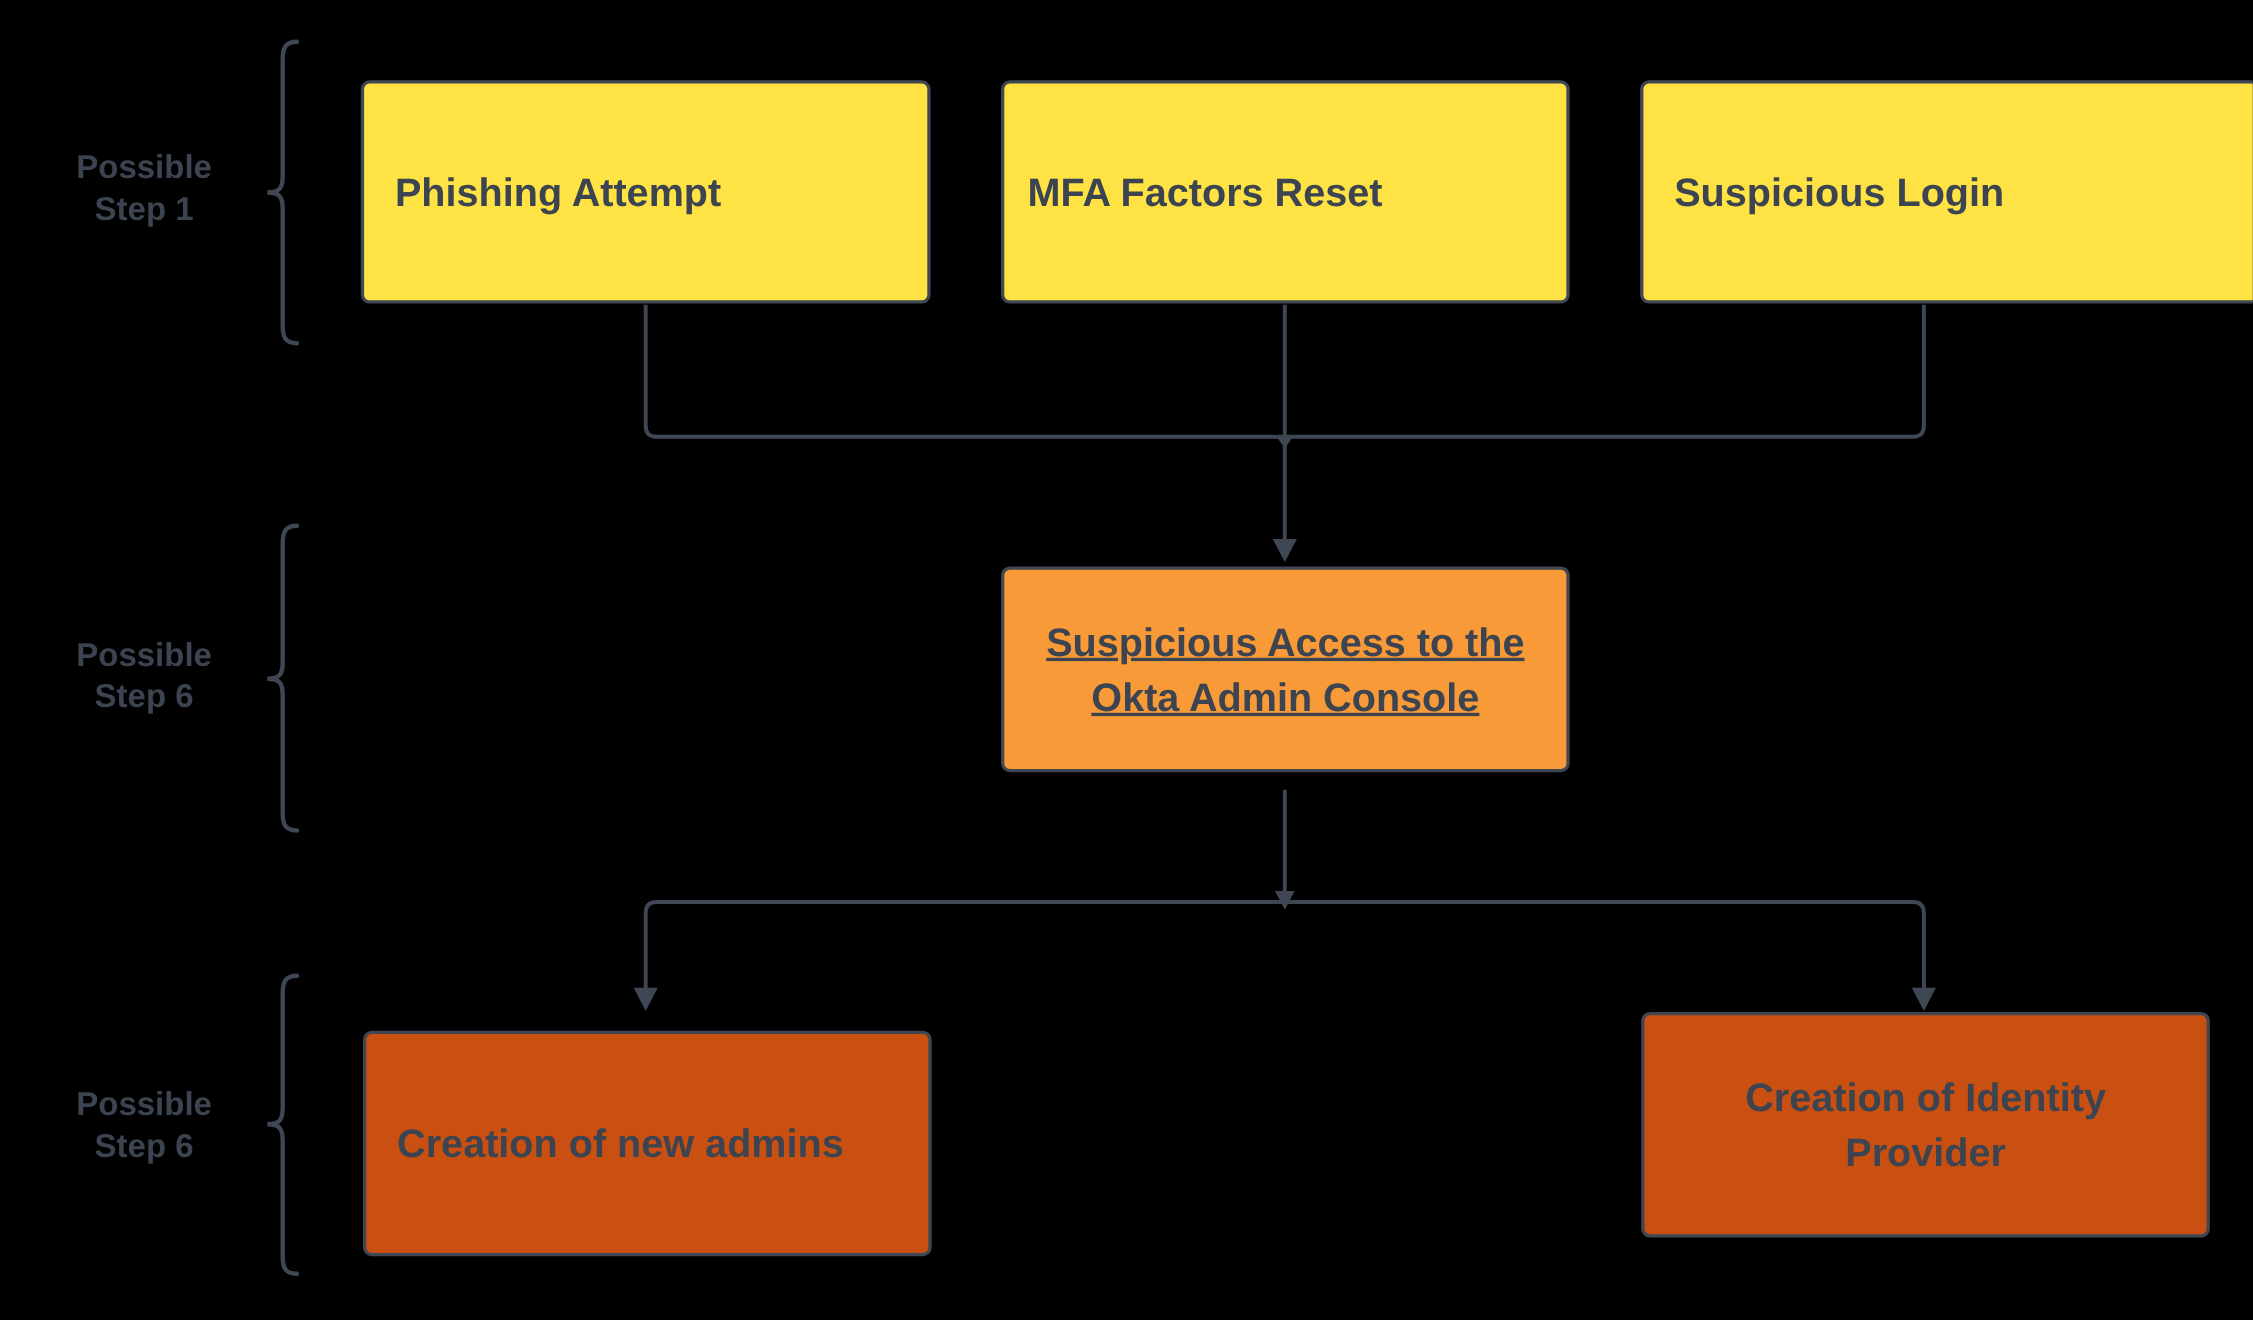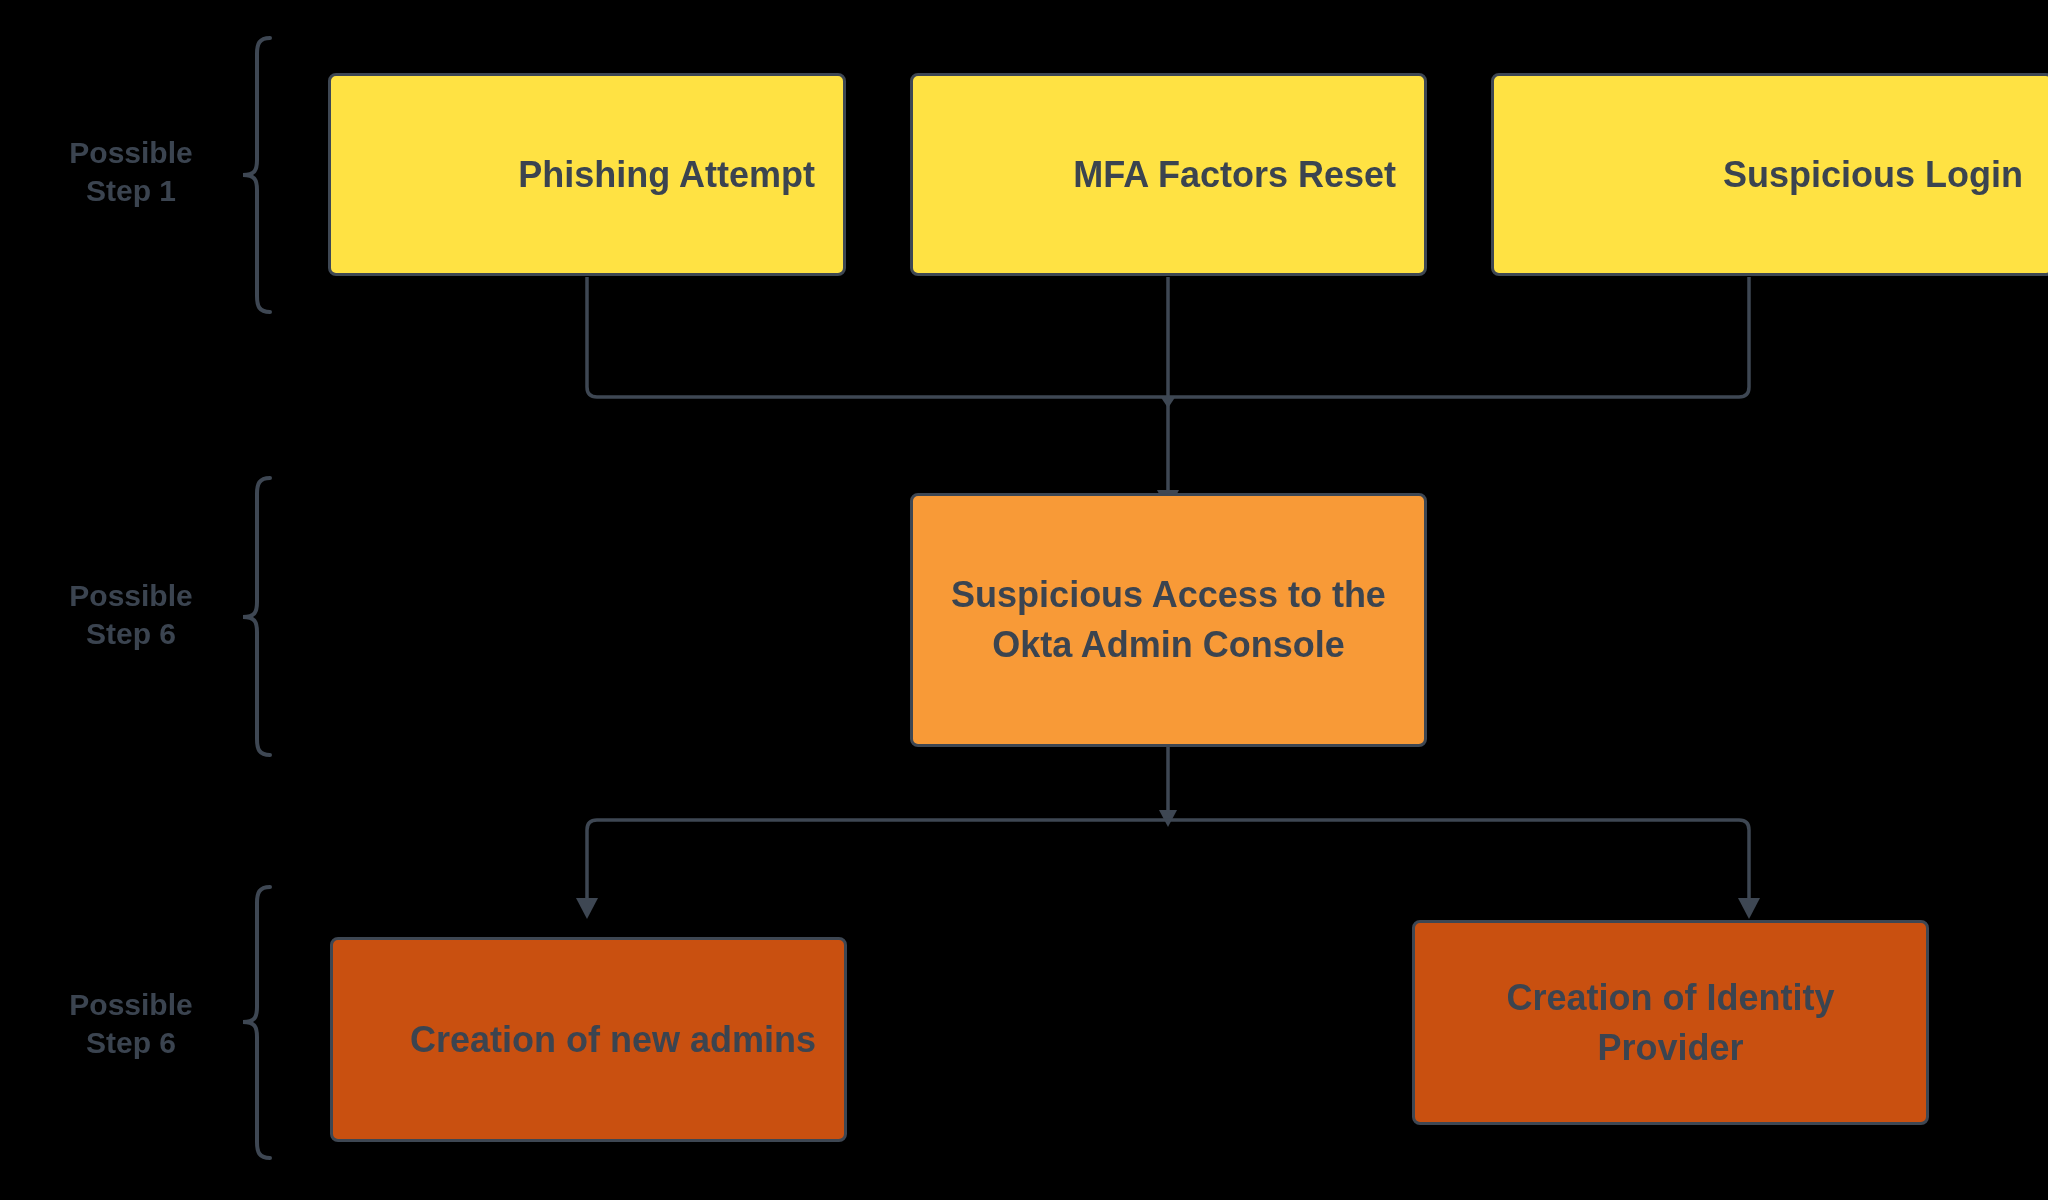--- a/index.html
+++ b/index.html
@@ -19,40 +19,40 @@
     font-family:"Liberation Sans", sans-serif;
     overflow:hidden;
   }
   .canvas{position:relative;width:2048px;height:1200px;background:var(--background);}
   svg.wires{position:absolute;left:0;top:0;width:2048px;height:1200px;pointer-events:none;}
   .wire{fill:none;stroke:var(--connector);stroke-width:3.5;}
   .brace{fill:none;stroke:var(--connector);stroke-width:4;stroke-linecap:round;}
   .arrowhead{fill:var(--connector);stroke:none;}
   .node{
     position:absolute;
-    display:flex;align-items:center;justify-content:flex-end;
+    display:flex;align-items:center;justify-content:flex-start;
     box-sizing:border-box;
     border:3.5px solid var(--node-border);
     border-radius:8px;
     color:var(--text);
     font-weight:bold;
     font-size:36px;
     line-height:50px;
     text-align:center;
     padding:0 28px;
   }
   .node.step1{background:var(--step1-node-fill);}
   .node.step2{background:var(--step2-node-fill);}
   .node.step3{background:var(--step3-node-fill);}
   #node-phishing{left:328px;top:73px;width:518px;height:203px;}
   #node-mfa{left:910px;top:73px;width:517px;height:203px;padding-left:21px;}
   #node-suspicious-login{left:1491px;top:73px;width:563px;height:203px;}
-  #node-okta{left:910px;top:493px;width:517px;height:254px;}
+  #node-okta{left:910px;top:515px;width:517px;height:187px;text-decoration:underline;}
   #node-new-admins{left:330px;top:920px;width:517px;height:205px;margin-top:17px;}
-  #node-idp{left:1412px;top:920px;width:517px;height:205px;}
+  #node-idp{left:1492px;top:920px;width:517px;height:205px;}
   .step-label{
     position:absolute;left:30px;width:202px;
     color:var(--label-text);
     font-weight:bold;font-size:30px;line-height:38px;
     text-align:center;
   }
   #label-step-1{top:134px;}
   #label-step-2{top:577px;}
   #label-step-3{top:986px;}
   .step-label span{display:block;}

